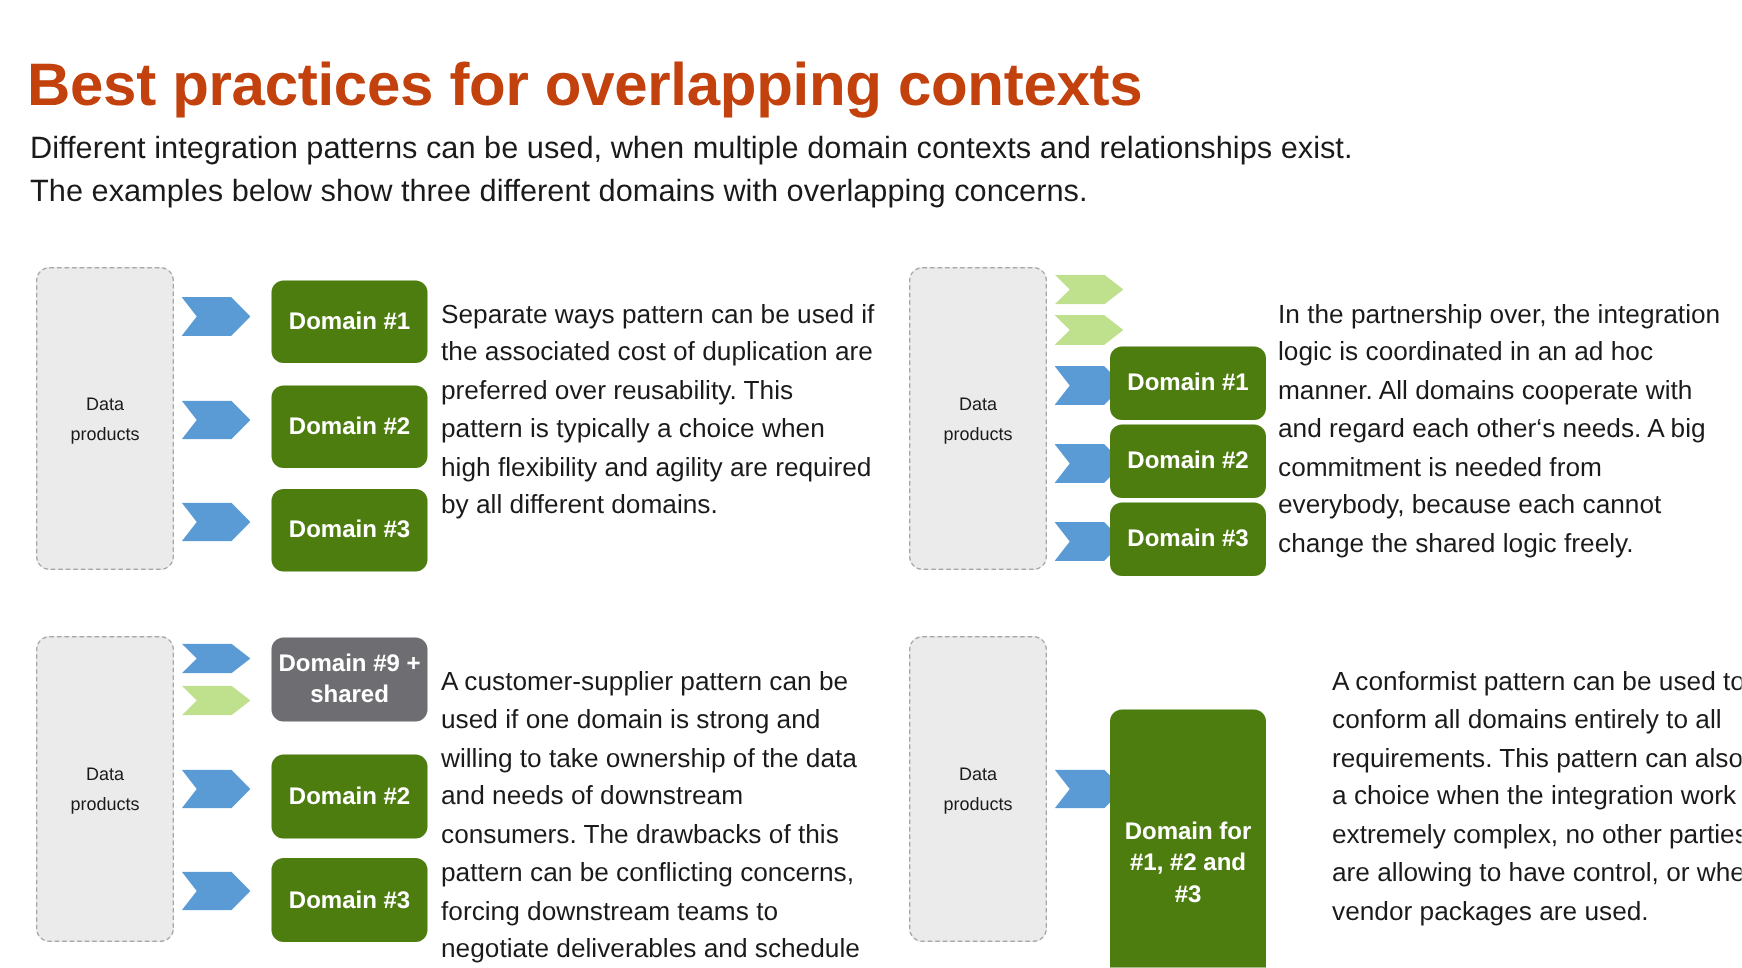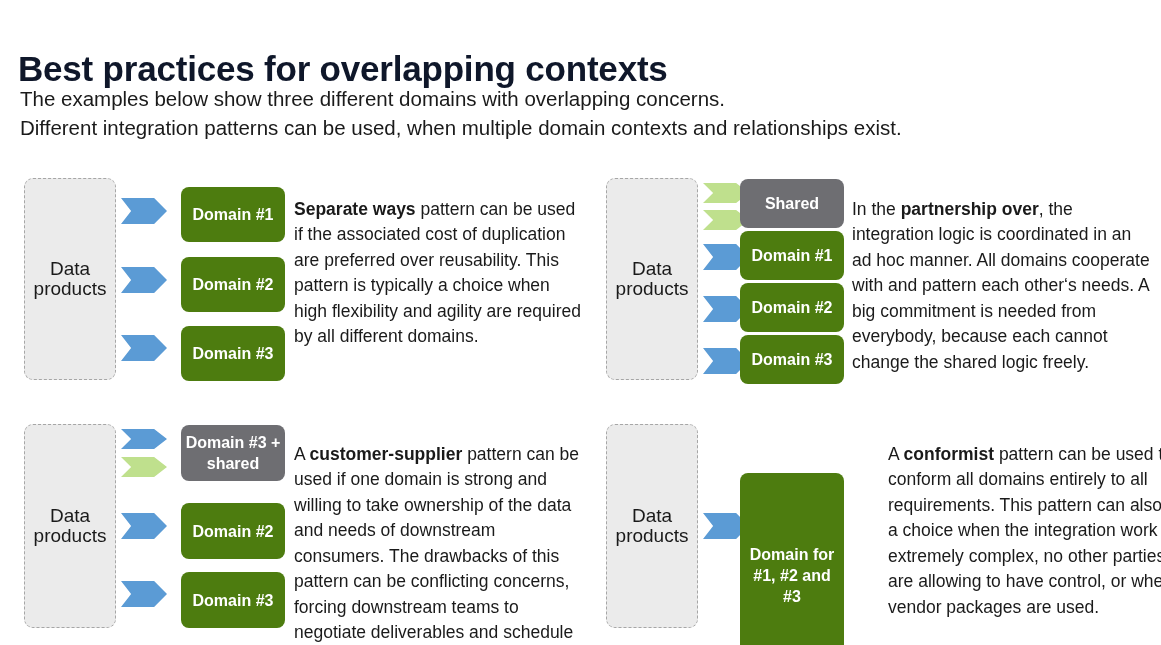--- a/index.html
+++ b/index.html
@@ -15,25 +15,25 @@
     overflow: hidden;
     font-family: "Liberation Sans", sans-serif;
     color: #1a1a1a;
     -webkit-font-smoothing: antialiased;
   }
 
   
   #slide-title {
     position: absolute;
     left: 18px;
-    top: 24px;
-    font-size: 35px;
+    top: 8px;
+    font-size: 40px;
     font-weight: bold;
     letter-spacing: -0.2px;
-    color: #0f172a;
+    color: #c2410c;
     line-height: 44px;
     white-space: nowrap;
   }
   #slide-subtitle {
     position: absolute;
     left: 20px;
     top: 84px;
     font-size: 20.5px;
     line-height: 29px;
     color: #1a1a1a;
@@ -57,21 +57,21 @@
     top: 6px;
     width: 92px;
     background: #ebebeb;
     border: 1px dashed #a6a6a6;
     border-radius: 9px;
     box-sizing: border-box;
     display: flex;
     align-items: center;
     justify-content: center;
     text-align: center;
-    font-size: 19px;
+    font-size: 12px;
     line-height: 20px;
     color: #1a1a1a;
   }
   .dp-tall { height: 202px; }
   .dp-tall-b { height: 204px; }
 
   
   .chev {
     position: absolute;
     width: 46px;
@@ -100,30 +100,30 @@
   .box-blue { background: #4d7c0f; }
   .box-gray { background: #6E6E72; }
 
   
   .desc {
     position: absolute;
     font-size: 17.5px;
     line-height: 25.5px;
     color: #1a1a1a;
   }
-  .desc b { font-weight: bold; }
+  .desc b { font-weight: normal; }
 </style>
 </head>
 <body>
 
 <h1 id="slide-title">Best practices for overlapping contexts</h1>
 
 <div id="slide-subtitle">
+  <div>Different integration patterns can be used, when multiple domain contexts and relationships exist.</div>
   <div>The examples below show three different domains with overlapping concerns.</div>
-  <div>Different integration patterns can be used, when multiple domain contexts and relationships exist.</div>
 </div>
 
 <section class="panel panel-tl">
 
   <div class="data-products dp-tall">
     <span>
       <span>Data</span><br>
       <span>products</span>
     </span>
   </div>
@@ -147,43 +147,42 @@
       <span>products</span>
     </span>
   </div>
 
   <div class="chev chev-green chev-sm" style="left:103px; top:11px;"></div>
   <div class="chev chev-green chev-sm" style="left:103px; top:38px;"></div>
   <div class="chev chev-blue" style="left:103px; top:72px;"></div>
   <div class="chev chev-blue" style="left:103px; top:124px;"></div>
   <div class="chev chev-blue" style="left:103px; top:176px;"></div>
 
-  <div class="box box-gray" style="left:140px; top:7px;   width:104px; height:49px;">Shared</div>
   <div class="box box-blue" style="left:140px; top:59px;  width:104px; height:49px;">Domain #1</div>
   <div class="box box-blue" style="left:140px; top:111px; width:104px; height:49px;">Domain #2</div>
   <div class="box box-blue" style="left:140px; top:163px; width:104px; height:49px;">Domain #3</div>
 
-  <p class="desc" style="left:252px; top:7px; width:300px;"><span>In the </span><b>partnership over</b><span>, the integration logic is coordinated in an ad hoc manner. All domains cooperate with and pattern each other‘s needs. A big commitment is needed from everybody, because each cannot change the shared logic freely.</span></p>
+  <p class="desc" style="left:252px; top:7px; width:300px;"><span>In the </span><b>partnership over</b><span>, the integration logic is coordinated in an ad hoc manner. All domains cooperate with and regard each other‘s needs. A big commitment is needed from everybody, because each cannot change the shared logic freely.</span></p>
 </section>
 
 <section class="panel panel-bl">
 
   <div class="data-products dp-tall-b">
     <span>
       <span>Data</span><br>
       <span>products</span>
     </span>
   </div>
 
   <div class="chev chev-blue chev-sm" style="left:103px; top:11px;"></div>
   <div class="chev chev-green chev-sm" style="left:103px; top:39px;"></div>
   <div class="chev chev-blue" style="left:103px; top:95px;"></div>
   <div class="chev chev-blue" style="left:103px; top:163px;"></div>
 
-  <div class="box box-gray" style="left:163px; top:7px;   width:104px; height:56px;">Domain #3 + shared</div>
+  <div class="box box-gray" style="left:163px; top:7px;   width:104px; height:56px;">Domain #9 + shared</div>
   <div class="box box-blue" style="left:163px; top:85px;  width:104px; height:56px;">Domain #2</div>
   <div class="box box-blue" style="left:163px; top:154px; width:104px; height:56px;">Domain #3</div>
 
   <p class="desc" style="left:276px; top:6px; width:296px;"><span>A </span><b>customer-supplier</b><span> pattern can be used if one domain is strong and willing to take ownership of the data and needs of downstream consumers. The drawbacks of this pattern can be conflicting concerns, forcing downstream teams to negotiate deliverables and schedule prioritizes.</span></p>
 </section>
 
 <section class="panel panel-br">
 
   <div class="data-products dp-tall-b">
     <span>

